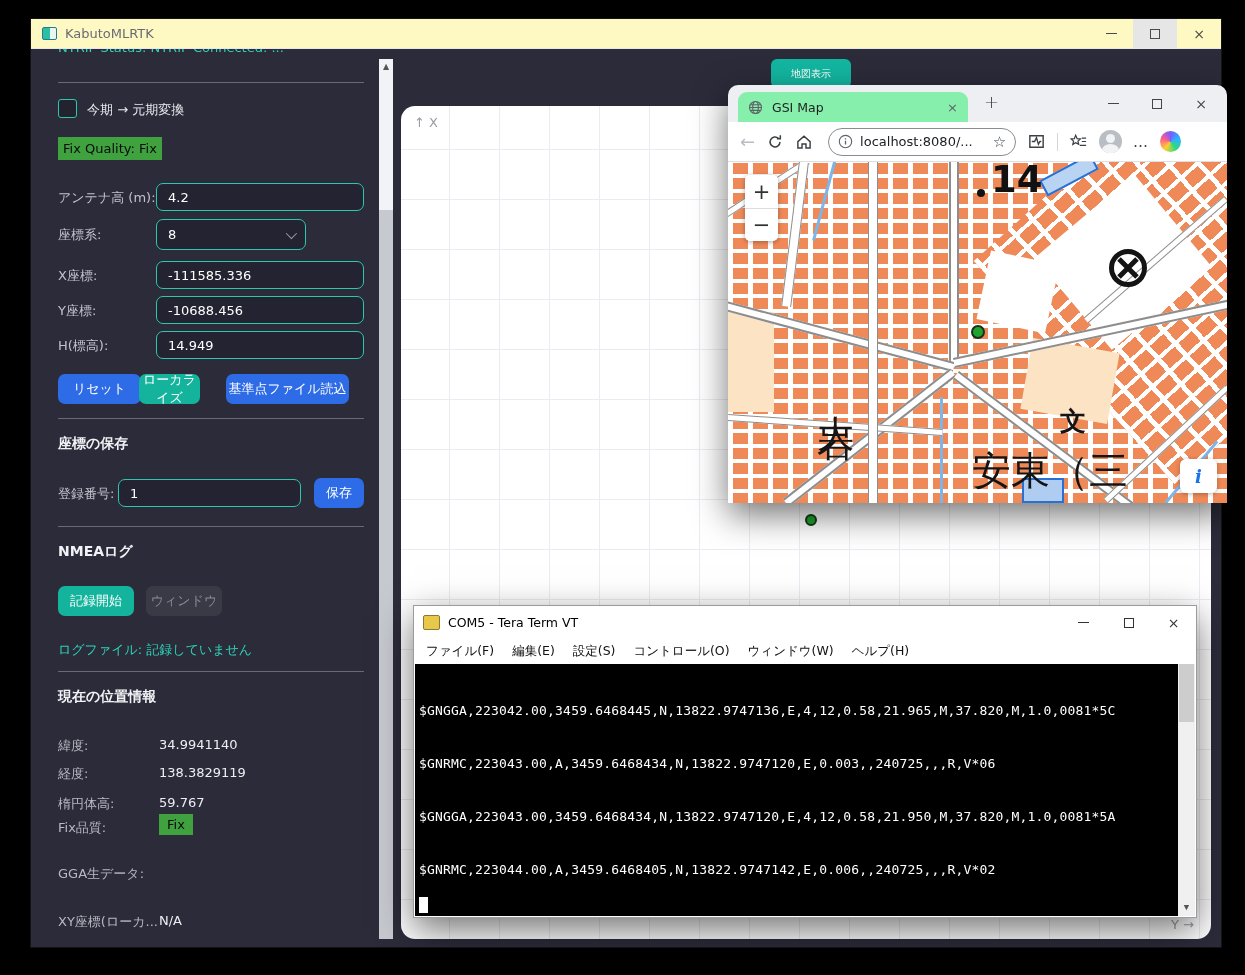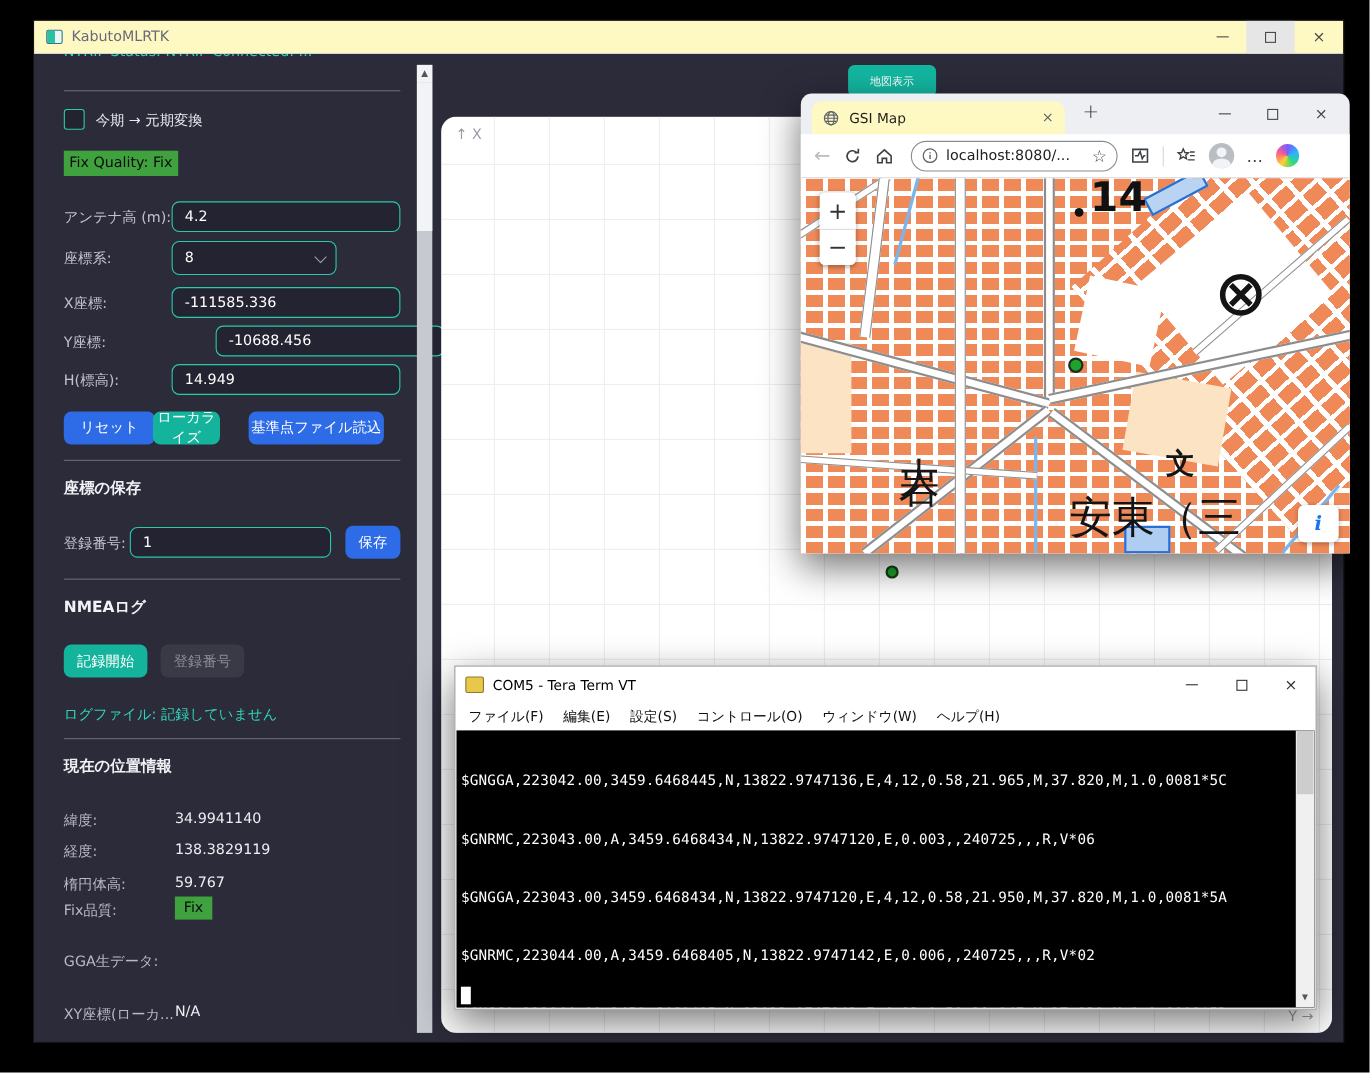--- a/index.html
+++ b/index.html
@@ -53,21 +53,21 @@
     background-image:linear-gradient(#ebebf1 1px,transparent 1px),linear-gradient(90deg,#ebebf1 1px,transparent 1px);
     background-size:50px 50px;background-position:48px -7px}
   .axis-x{position:absolute;left:13px;top:9px;color:#9a9aa6;font-size:13px}
   .axis-y{position:absolute;right:17px;bottom:7px;color:#9a9aa6;font-size:13px}
   .plot-dot{position:absolute;left:404px;top:408px;width:12px;height:12px;border-radius:50%;background:#1fa32c;border:2px solid #143c16}
   #map-btn{position:absolute;left:740px;top:10px;width:80px;height:29px;background:#13b6a0;color:#fff;font-size:10px;border:none;border-radius:6px;display:flex;align-items:center;justify-content:center;font-family:inherit}
 
   
   #browser{position:absolute;left:728px;top:85px;width:499px;height:418px;border-radius:10px 10px 0 0;box-shadow:0 12px 34px rgba(0,0,0,.55);background:#edeff2}
   .tabstrip{position:relative;height:37px;border-radius:10px 10px 0 0}
-  .tab{position:absolute;left:10px;top:7px;width:230px;height:30px;background:#fef9c3;border-radius:9px 9px 0 0;display:flex;align-items:center;padding:0 10px;gap:9px}
+  .tab{position:absolute;left:10px;top:7px;width:230px;height:30px;background:#86efac;border-radius:9px 9px 0 0;display:flex;align-items:center;padding:0 10px;gap:9px}
   .tab-title{font-size:12.5px;color:#1f1f1f;flex:1}
   .tab-close{color:#5f6368;font-size:13px}
   .newtab{position:absolute;left:256px;top:6px;font-size:18px;color:#3c4043;font-weight:300}
   .b-ctls{position:absolute;right:4px;top:0;height:37px;display:flex;align-items:center}
   .b-ctl{width:44px;display:flex;align-items:center;justify-content:center;color:#454545;font-size:14px}
   .b-ctl .minbar{width:11px;height:1.5px;background:#454545}
   .b-ctl .maxbox{width:10px;height:10px;border:1.3px solid #454545}
   .toolbar{height:40px;background:#fff;border-bottom:1px solid #dcdfe3;display:flex;align-items:center;padding:0 12px;gap:11px}
   .tb-back{font-size:18px;color:#b9bdc2}
   .pill{height:28px;width:188px;border:1px solid #878d93;border-radius:14px;display:flex;align-items:center;padding:0 9px;gap:7px;margin-left:4px}
@@ -166,41 +166,41 @@
       <div class="sb-label" style="top:177px">座標系:</div>
       <div class="sb-input sb-select" style="left:125px;top:170px;width:150px;height:31px">
         <span>8</span>
         <div class="chev"></div>
       </div>
 
       <div class="sb-label" style="top:218px">X座標:</div>
       <input class="sb-input" style="left: 125px; top: 212px; width: 208px;" value="-111585.336">
 
       <div class="sb-label" style="top:253px">Y座標:</div>
-      <input class="sb-input" style="left: 125px; top: 247px; width: 208px; margin-left: 40px;" value="-10688.456">
+      <input class="sb-input" style="left: 125px; top: 247px; width: 208px;" value="-10688.456">
 
       <div class="sb-label" style="top:288px">H(標高):</div>
       <input class="sb-input" style="left: 125px; top: 282px; width: 208px;" value="14.949">
 
       <button class="btn blue" style="left:27px;top:325px;width:83px;height:30px">リセット</button>
       <button class="btn teal" style="left:108px;top:325px;width:61px;height:30px">ローカライズ</button>
       <button class="btn blue" style="left:195px;top:325px;width:123px;height:30px">基準点ファイル読込</button>
 
       <div class="divider" style="top:369px"></div>
       <div class="sb-h" style="top:386px">座標の保存</div>
 
       <div class="sb-label" style="top:436px">登録番号:</div>
       <input class="sb-input" style="left: 87px; top: 430px; width: 183px;" value="1">
       <button class="btn blue" style="left:283px;top:429px;width:50px;height:30px">保存</button>
 
       <div class="divider" style="top:477px"></div>
       <div class="sb-h" style="top:494px">NMEAログ</div>
 
       <button class="btn teal" style="left:27px;top:537px;width:76px;height:30px">記録開始</button>
-      <button class="btn gray" style="left:115px;top:537px;width:76px;height:30px">登録番号</button>
+      <button class="btn gray" style="left:115px;top:537px;width:76px;height:30px">ウィンドウ</button>
 
       <div class="teal-text" style="top:592px">ログファイル: 記録していません</div>
 
       <div class="divider" style="top:622px"></div>
       <div class="sb-h" style="top:639px">現在の位置情報</div>
 
       <div class="info-l" style="top:688px">緯度:</div>
       <div class="info-v" style="top:688px">34.9941140</div>
 
       <div class="info-l" style="top:716px">経度:</div>

